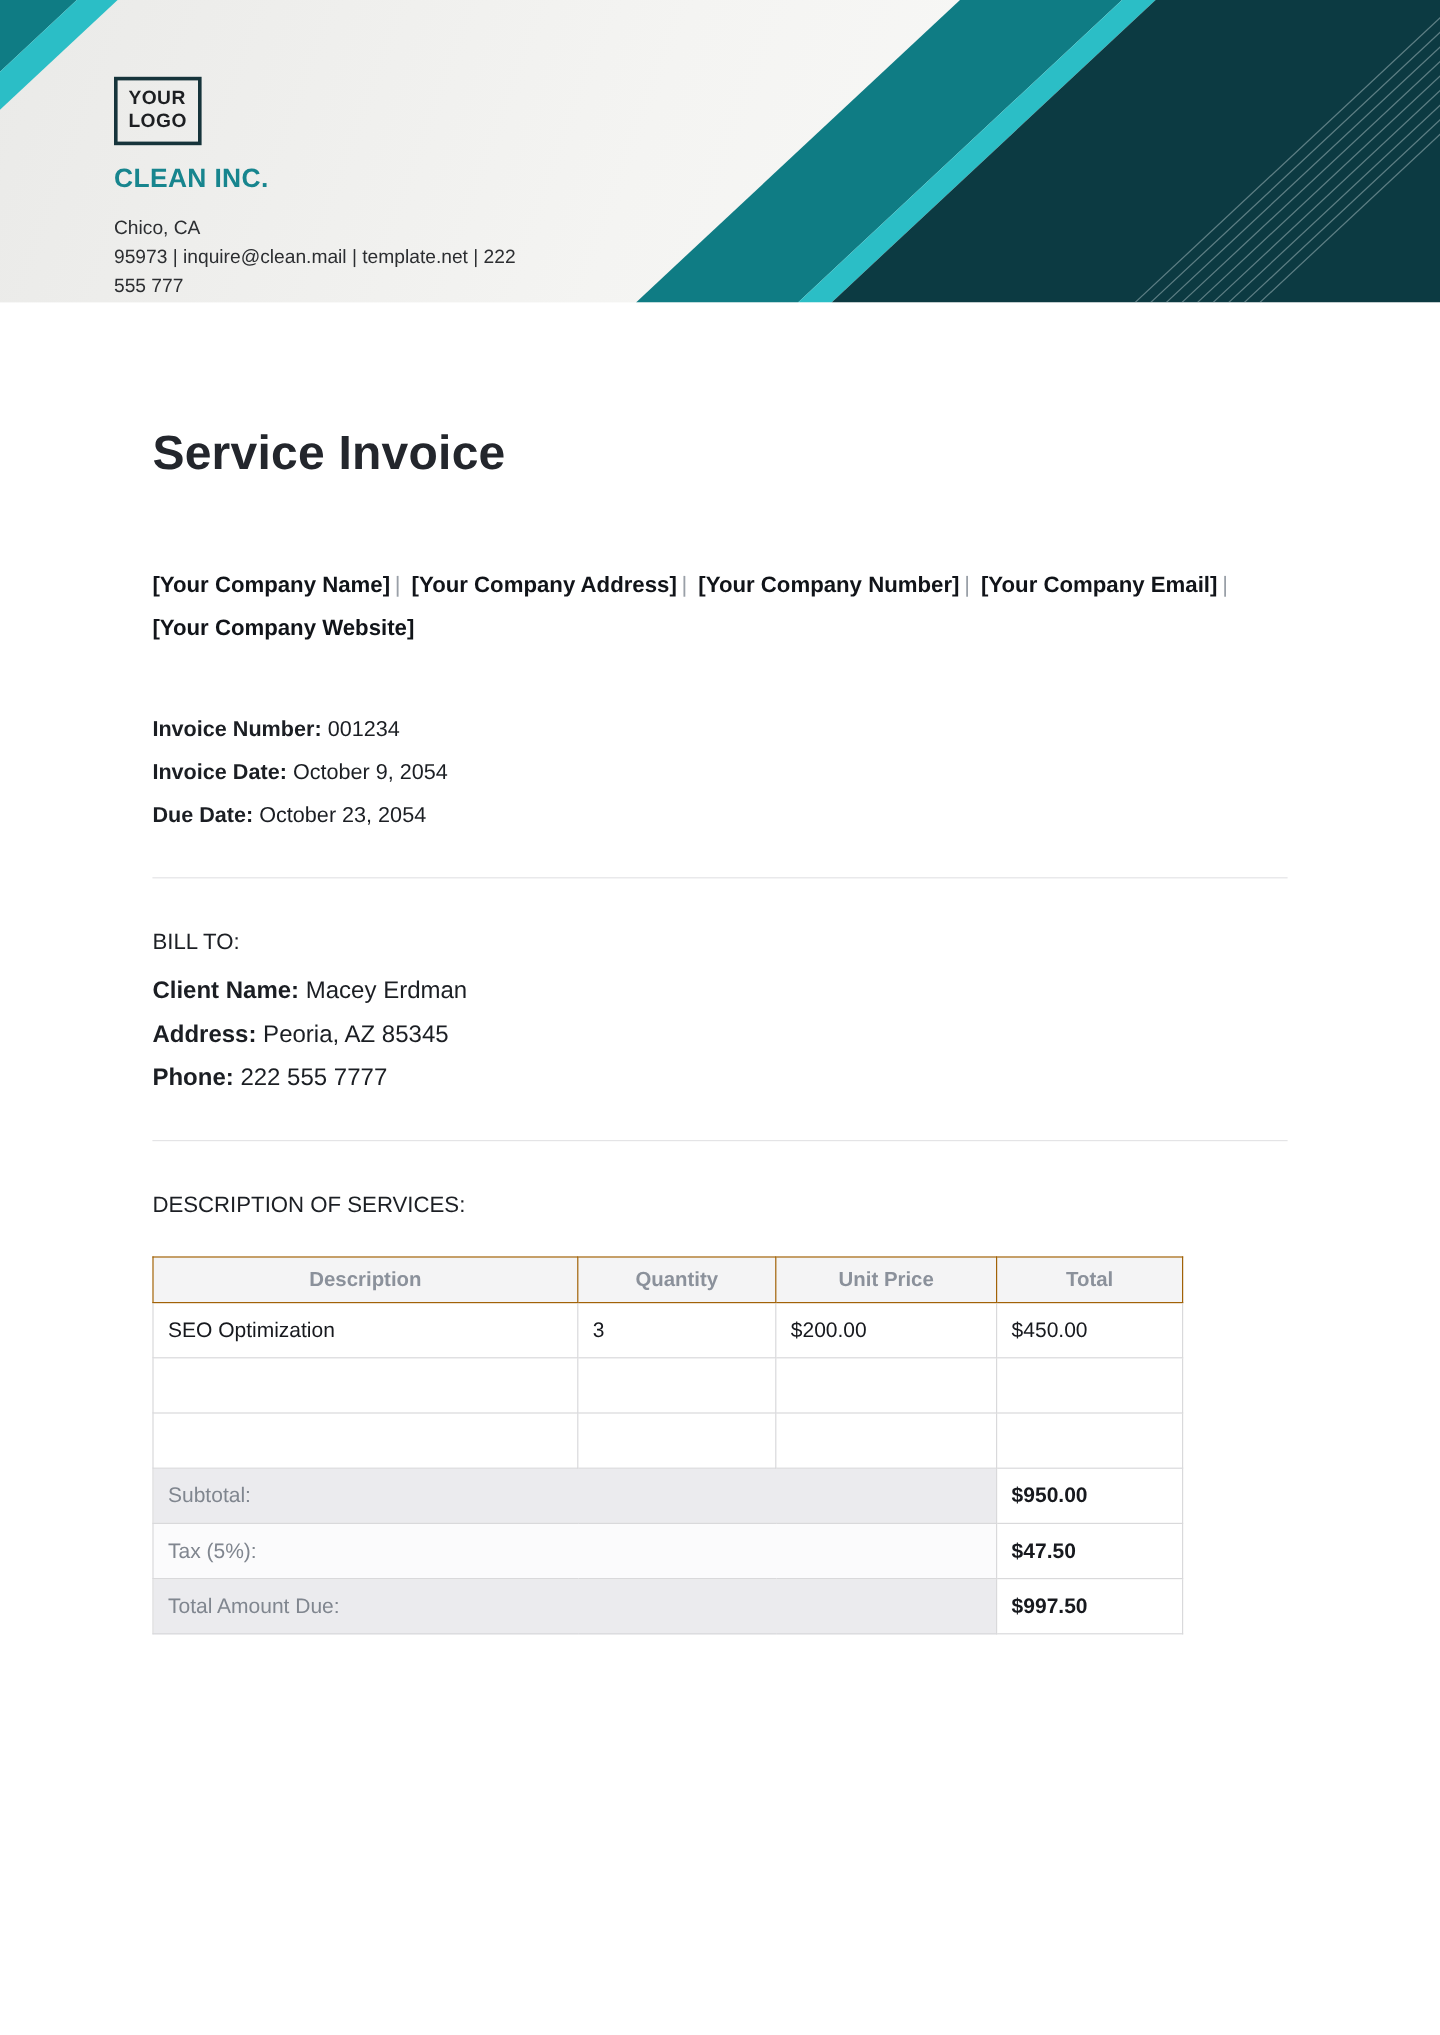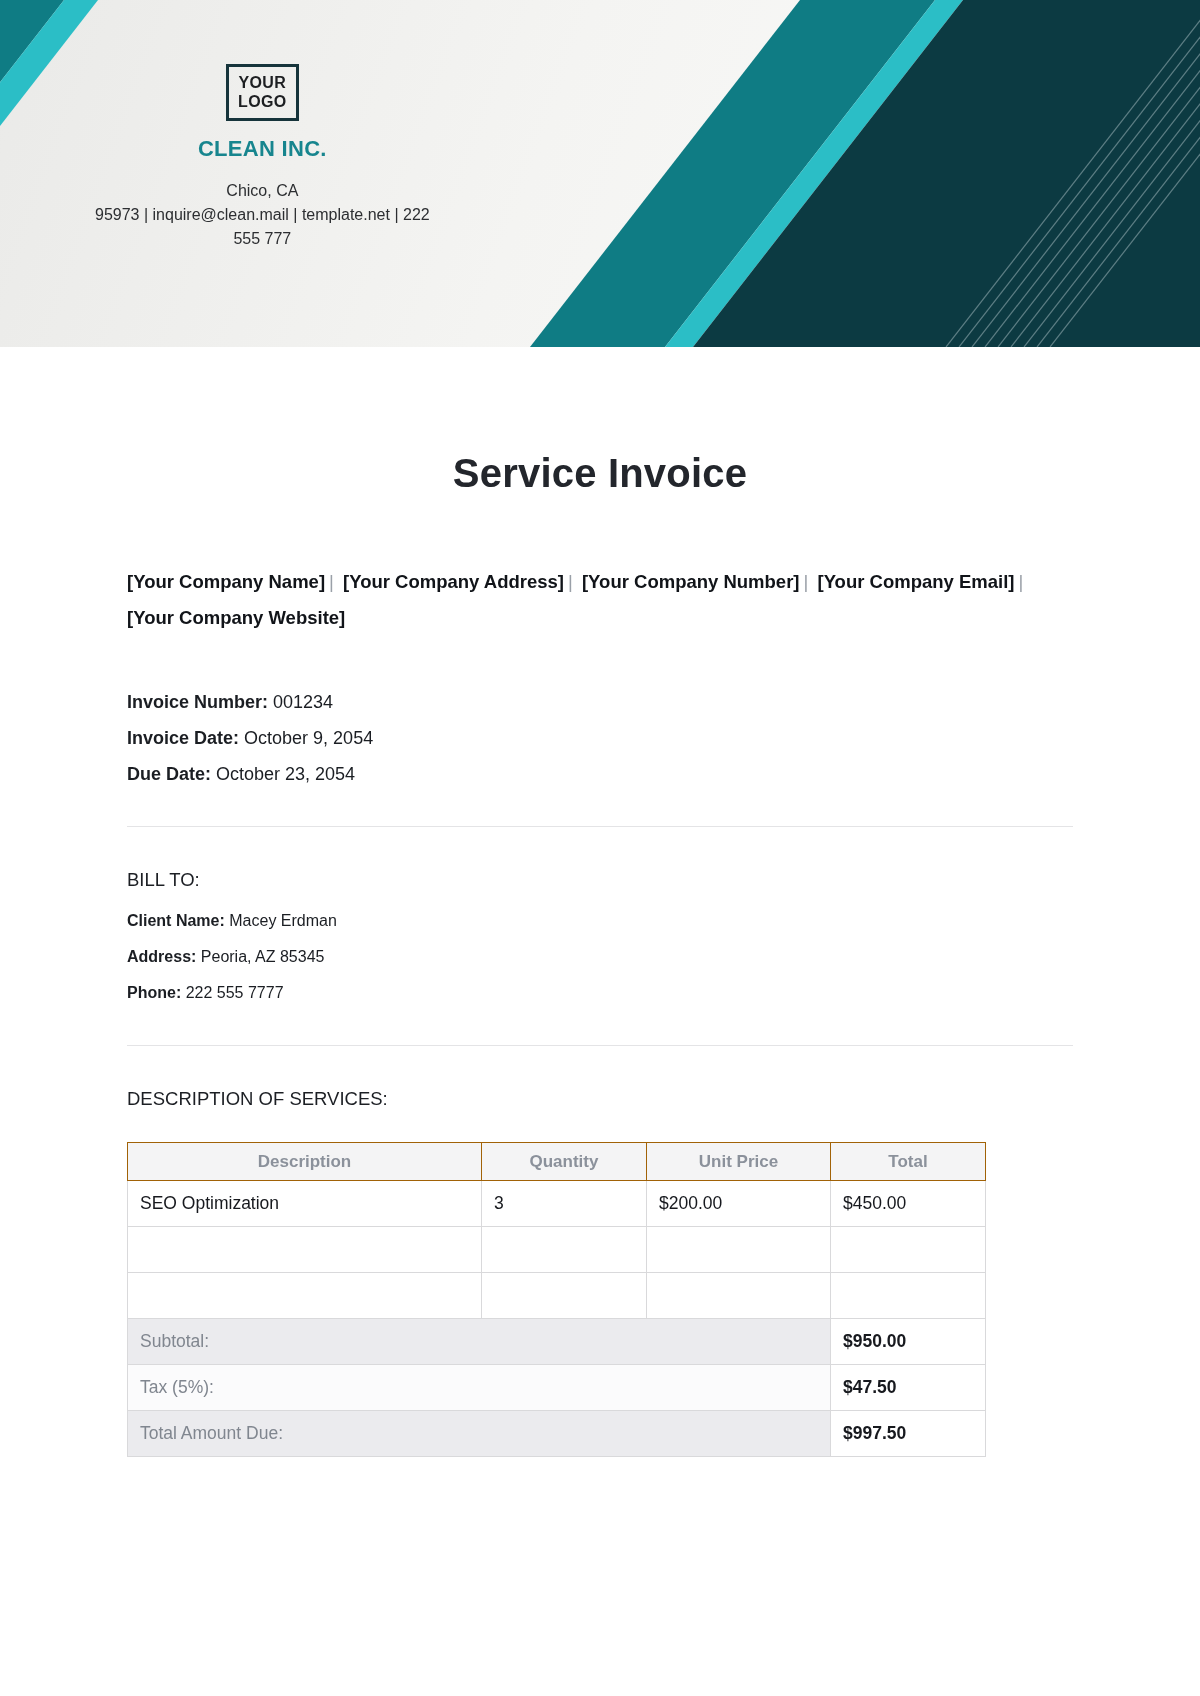--- a/index.html
+++ b/index.html
@@ -9,24 +9,23 @@
     background:#ffffff;
     font-family:"Liberation Sans", "DejaVu Sans", sans-serif;
     color:#17191e;
     position:relative;
     overflow:hidden;
   }
 
   
   .header {
     position:relative;
-    height:347px;
+    height:252px;
     background:linear-gradient(110deg,#eaeae8 0%, #f4f4f2 45%, #fcfcfb 100%);
     overflow:hidden;
-    text-align:center;
   }
   .header svg.deco { position:absolute; inset:0; width:100%; height:100%; display:block; }
   .header-inner { position:absolute; left:95px; top:64px; z-index:2; }
   .logo-box {
     display:inline-block;
     border:3px solid #16343b;
     padding:7px 9px 6px 9px;
     color:#1d1f22;
     font-size:16px;
     font-weight:600;
@@ -45,21 +44,20 @@
     font-size:16px;
     line-height:1.5;
     color:#2c2e31;
     max-width:420px;
   }
 
   
   .main { padding:0 127px; }
   .doc-title {
     margin:104px 0 0 0;
-    text-align:center;
     font-size:40px;
     font-weight:700;
     color:#23262c;
     letter-spacing:.2px;
   }
   .company-line {
     margin:68px 0 0 0;
     font-size:18.5px;
     font-weight:700;
     line-height:36px;
@@ -71,21 +69,21 @@
   .meta-line { margin:0; font-size:18px; line-height:36px; color:#1b1e23; }
   .meta-line b { font-weight:700; }
 
   hr.divider {
     border:none;
     border-top:1px solid #e4e4e6;
     margin:34px 0 42px 0;
   }
 
   .section-heading { margin:0 0 12px 0; font-size:18.5px; color:#1c1f24; font-weight:400; }
-  .field-line { margin:0; font-size:16px; line-height:36px; color:#1b1e23; }
+  .field-line { margin:0; font-size:20px; line-height:36px; color:#1b1e23; }
   .field-line b { font-weight:700; }
 
   
   table.services {
     border-collapse:collapse;
     width:858px;
     margin-top:32px;
     font-size:17.5px;
     table-layout:fixed;
   }

